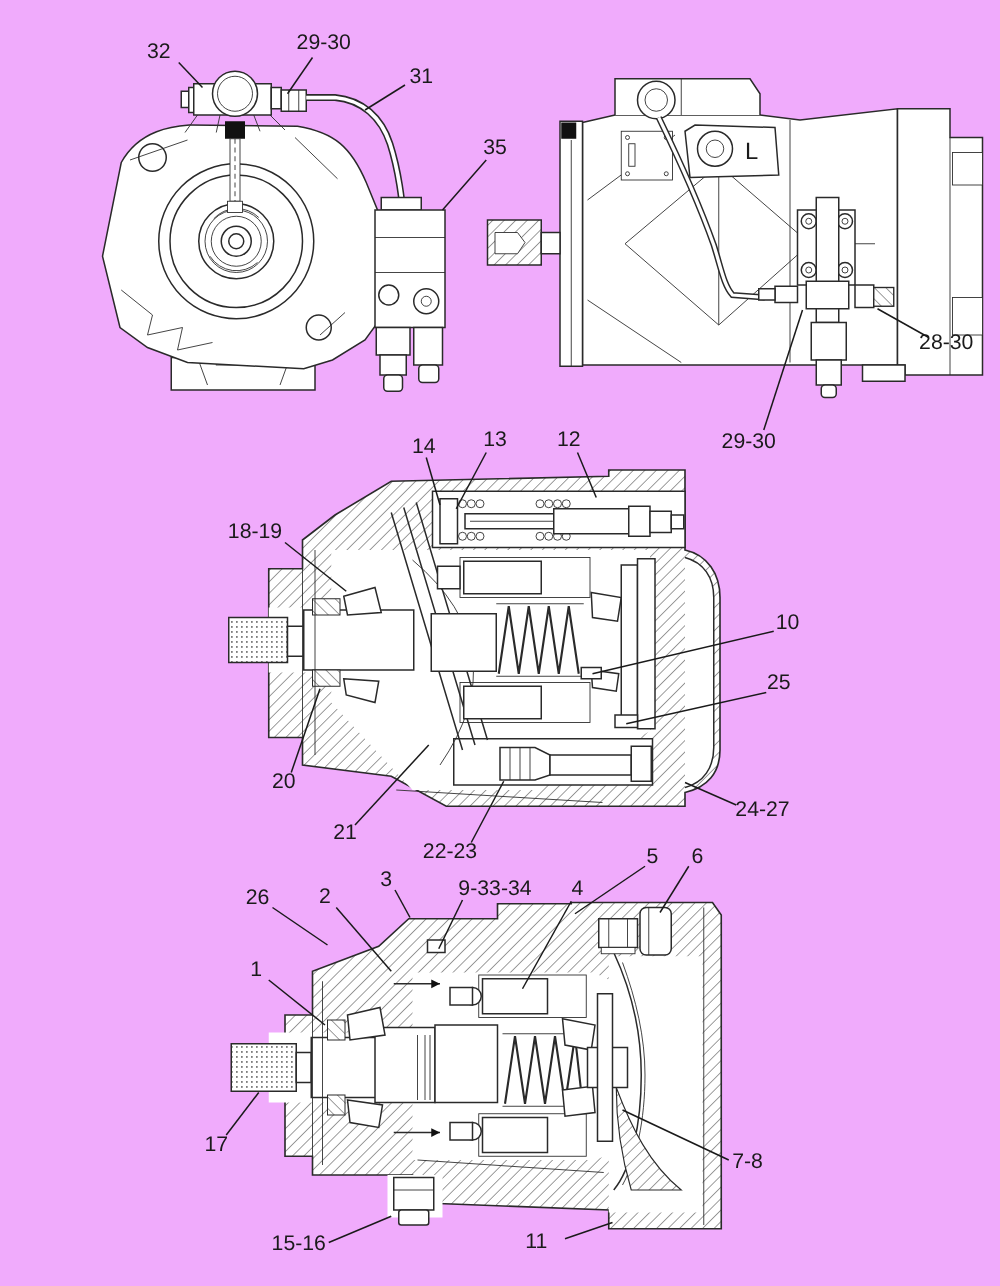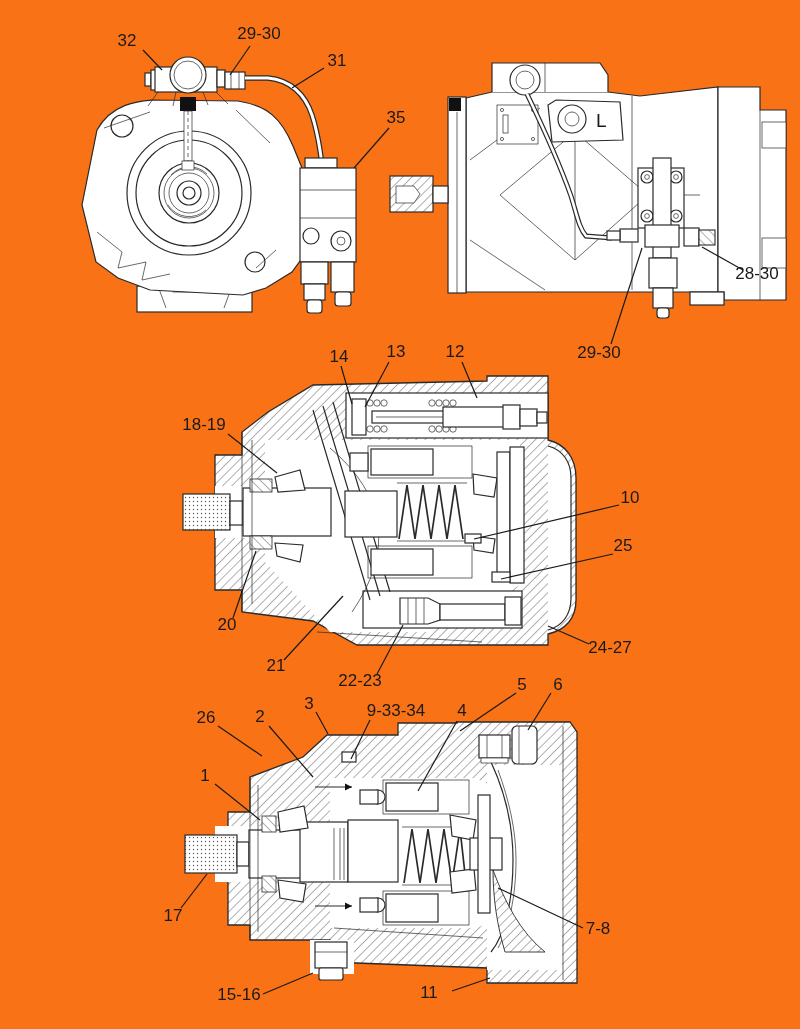--- a/index.html
+++ b/index.html
@@ -1,16 +1,16 @@
 <!DOCTYPE html>
 <html><head>
 <meta charset="utf-8">
 <style>
   html,body{margin:0;padding:0;background:#ffffff;}
-  #stage{position:relative;width:800px;height:1029px;background:#f97316;overflow:hidden;}
+  #stage{position:relative;width:800px;height:1029px;background:#f0abfc;overflow:hidden;}
   svg{display:block;}
   .o{fill:none;stroke:#2a2a2a;stroke-width:1.2;}
   .w{fill:#ffffff;stroke:#2a2a2a;stroke-width:1.2;}
   .t{fill:none;stroke:#2a2a2a;stroke-width:0.7;}
   .wt{fill:#ffffff;stroke:#2a2a2a;stroke-width:0.7;}
   .k{fill:#111111;stroke:none;}
   .pw{fill:#ffffff;stroke:none;}
   .sp{fill:none;stroke:#2a2a2a;stroke-width:1.7;}
   .lead{fill:none;stroke:#1a1a1a;stroke-width:1.2;}
   .callout{font-family:"Liberation Sans","DejaVu Sans",sans-serif;font-size:17px;fill:#1a1a1a;}

